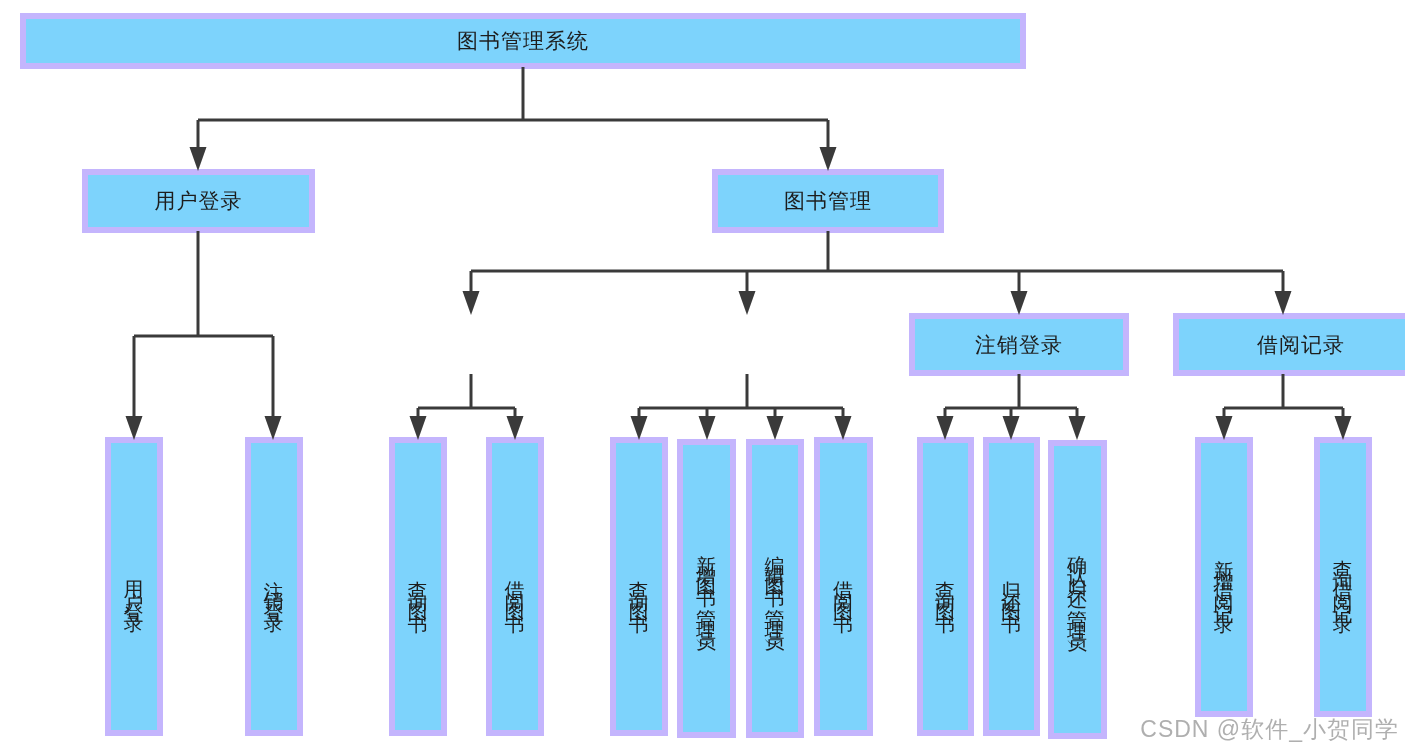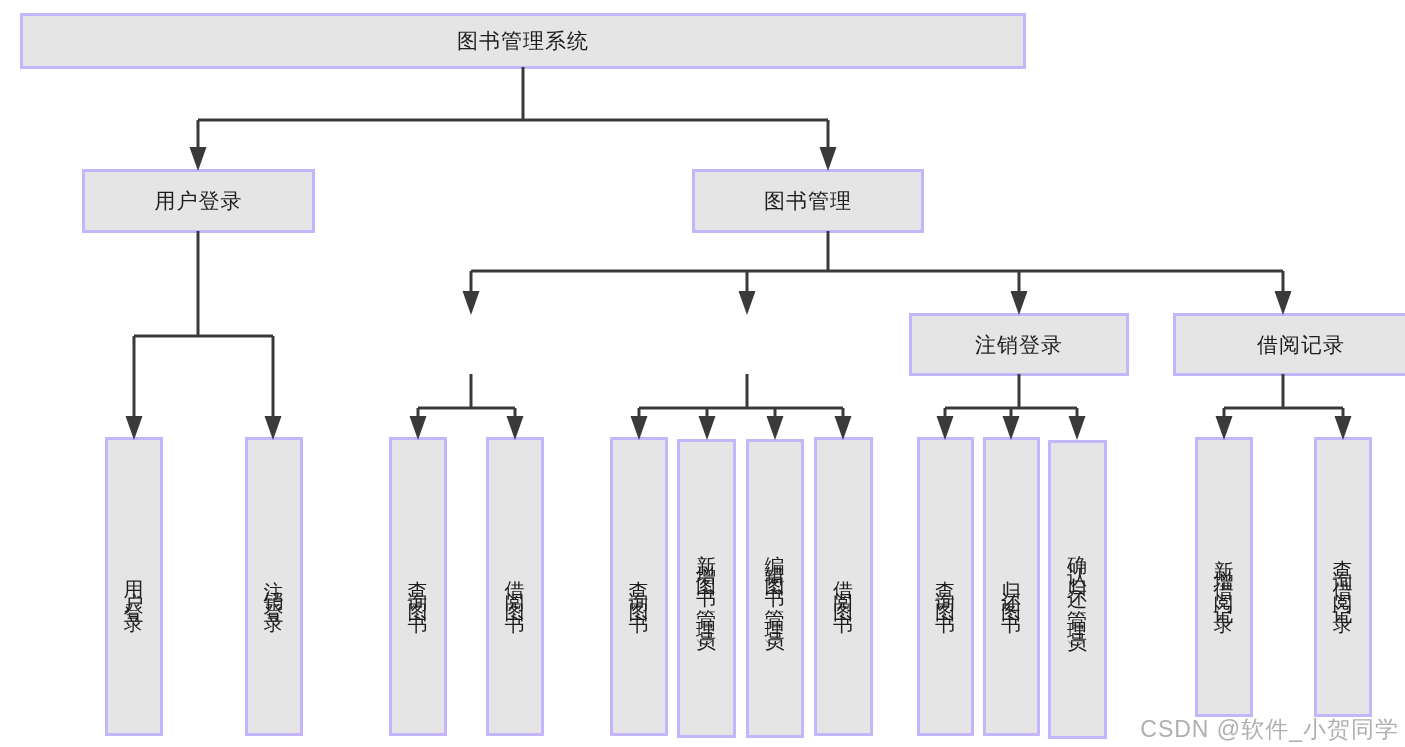--- a/index.html
+++ b/index.html
@@ -4,21 +4,21 @@
 <style>
   html,body{margin:0;padding:0;background:#ffffff;}
   .stage{
     position:relative;width:1405px;height:747px;background:#ffffff;
     font-family:"Liberation Sans",sans-serif;overflow:hidden;
   }
   svg.wires{position:absolute;left:0;top:0;width:1405px;height:747px;z-index:3;pointer-events:none;}
   svg.wires path{stroke:#3a3a3a;stroke-width:3;fill:none;}
   svg.wires polygon{fill:#3a3a3a;stroke:none;}
   .node{
-    position:absolute;background:#e5e5e5;border:3px solid #c4b5fd;box-sizing:border-box;
+    position:absolute;background:#7dd3fc;border:6px solid #c4b5fd;box-sizing:border-box;
     display:flex;align-items:center;justify-content:center;color:#1d1d1d;z-index:2;
   }
   .hbox{font-size:21px;letter-spacing:1px;white-space:nowrap;}
   .vbox{
     font-size:20px;
     writing-mode:vertical-lr;
     text-orientation:mixed;
     letter-spacing:11px;
     line-height:1.1;
   }
@@ -97,21 +97,21 @@
       <path d="M1224,408 V418"></path>
       <path d="M1343,408 V418"></path>
       <polygon points="1215.5,416 1232.5,416 1224,440"></polygon>
       <polygon points="1334.5,416 1351.5,416 1343,440"></polygon>
     </g>
   </svg>
 
   <div class="node hbox" style="left:20px;top:13px;width:1006px;height:56px;">图书管理系统</div>
 
   <div class="node hbox" style="left:82px;top:169px;width:233px;height:64px;">用户登录</div>
-  <div class="node hbox" style="left:692px;top:169px;width:232px;height:64px;">图书管理</div>
+  <div class="node hbox" style="left:712px;top:169px;width:232px;height:64px;">图书管理</div>
 
   <div class="node hbox" style="left:909px;top:313px;width:220px;height:63px;">注销登录</div>
   <div class="node hbox" style="left:1173px;top:313px;width:256px;height:63px;">借阅记录</div>
 
   <div class="node vbox" style="left:105px;top:437px;width:58px;height:299px;">用户登录</div>
   <div class="node vbox" style="left:245px;top:437px;width:58px;height:299px;">注销登录</div>
 
   <div class="node vbox" style="left:389px;top:437px;width:58px;height:299px;">查询图书</div>
   <div class="node vbox" style="left:486px;top:437px;width:58px;height:299px;">借阅图书</div>
 

